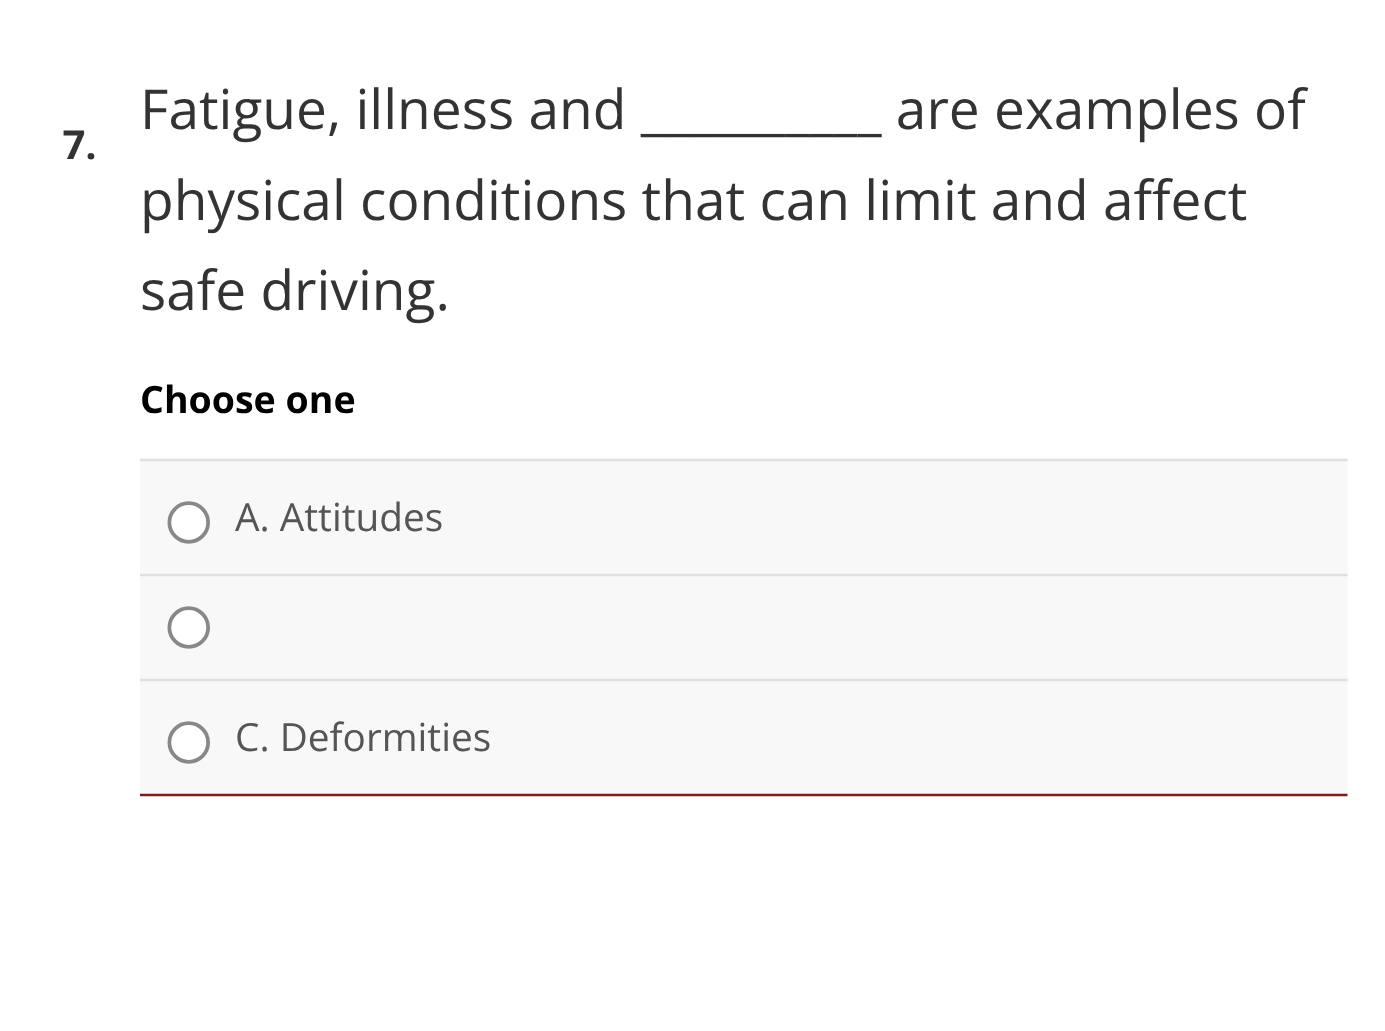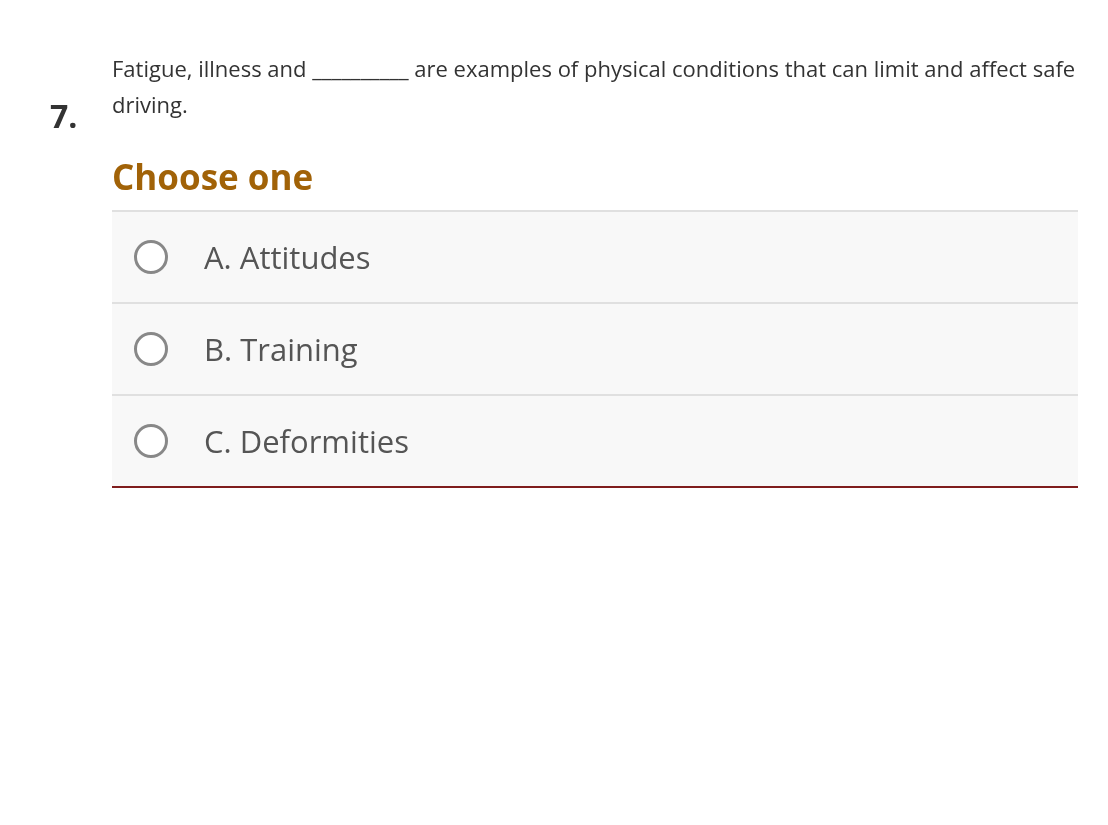--- a/index.html
+++ b/index.html
@@ -30,39 +30,39 @@
     .question-body {
       flex: 1;
     }
     .question-progress {
       font-size: 28px;
       font-style: italic;
       color: #444;
       margin-bottom: 10px;
     }
     .question-text {
-      font-size: 22px;
+      font-size: 44px;
       line-height: 1.65;
       color: #333;
       margin-bottom: 30px;
     }
     .choose-label {
-      font-size: 35px;
+      font-size: 30px;
       font-weight: 700;
-      color: #a16207;
-      margin-bottom: 10px;
+      color: #000000;
+      margin-bottom: 28px;
     }
     .options {
       display: flex;
       flex-direction: column;
     }
     .option {
       display: flex;
-      align-items: center;
-      gap: 36px;
+      align-items: flex-end;
+      gap: 20px;
       background: #f8f8f8;
       border-top: 2px solid #e0e0e0;
       padding: 24px 22px;
       cursor: pointer;
     }
     .option:last-child {
       border-bottom: 2px solid #7f1d1d;
     }
     .radio-circle {
       width: 34px;
@@ -85,21 +85,20 @@
   <div class="question-body">
     <div class="question-text">Fatigue, illness and __________ are examples of physical conditions that can limit and affect safe driving.</div>
     <div class="choose-label">Choose one</div>
     <div class="options">
       <div class="option">
         <div class="radio-circle"></div>
         <div class="option-label">A. Attitudes</div>
       </div>
       <div class="option">
         <div class="radio-circle"></div>
-        <div class="option-label">B. Training</div>
       </div>
       <div class="option">
         <div class="radio-circle"></div>
         <div class="option-label">C. Deformities</div>
       </div>
     </div>
   </div>
 </div>
 
 </body></html>

